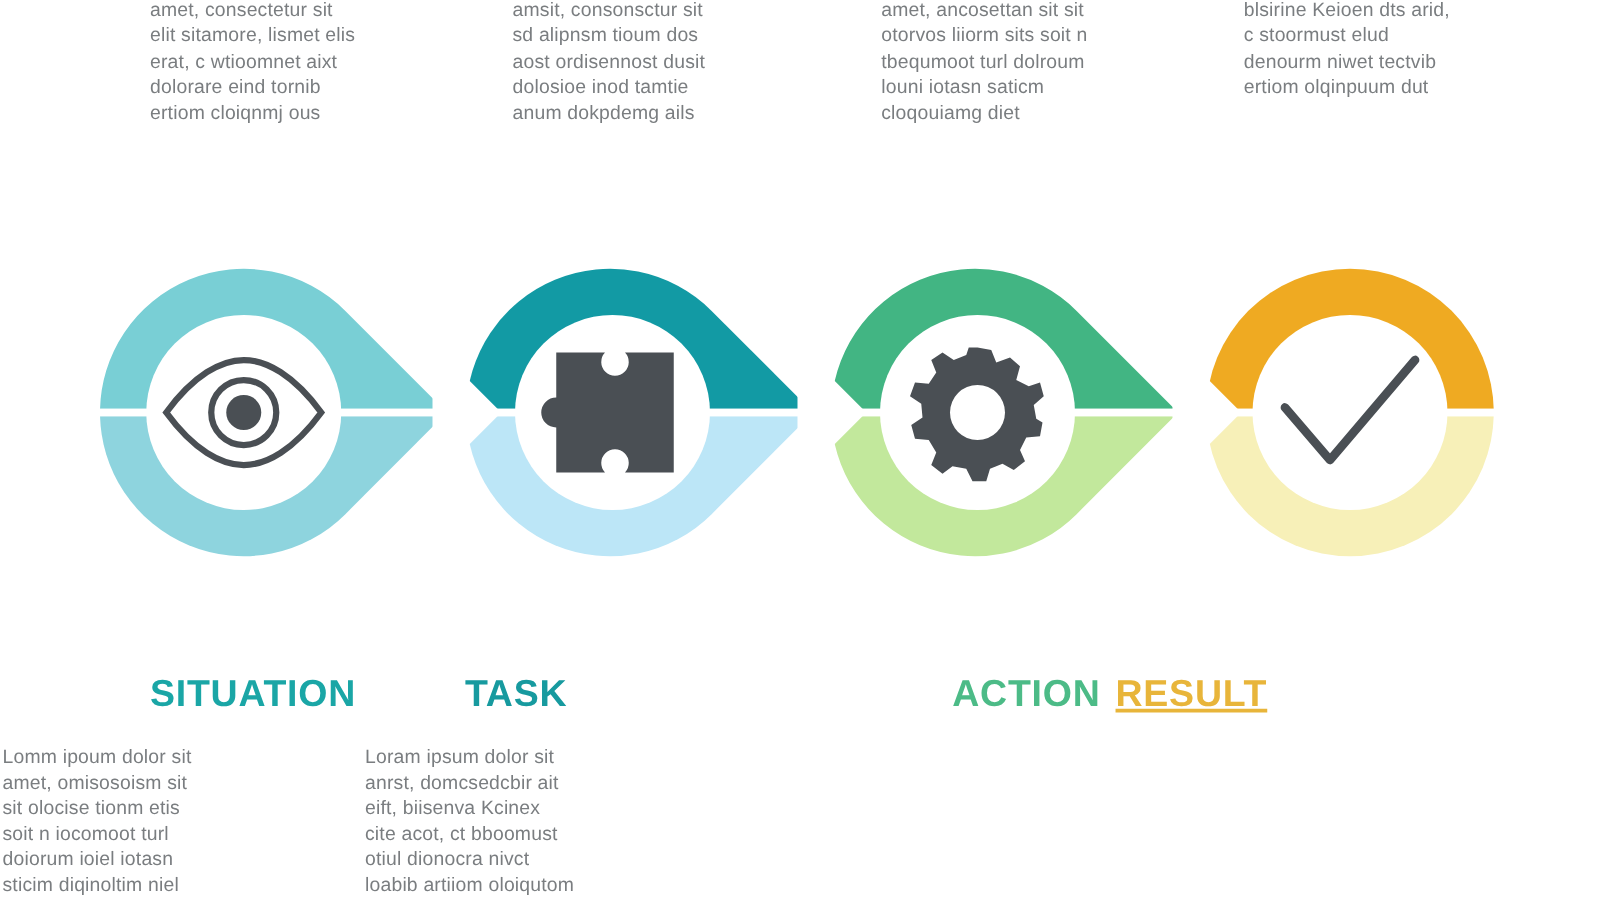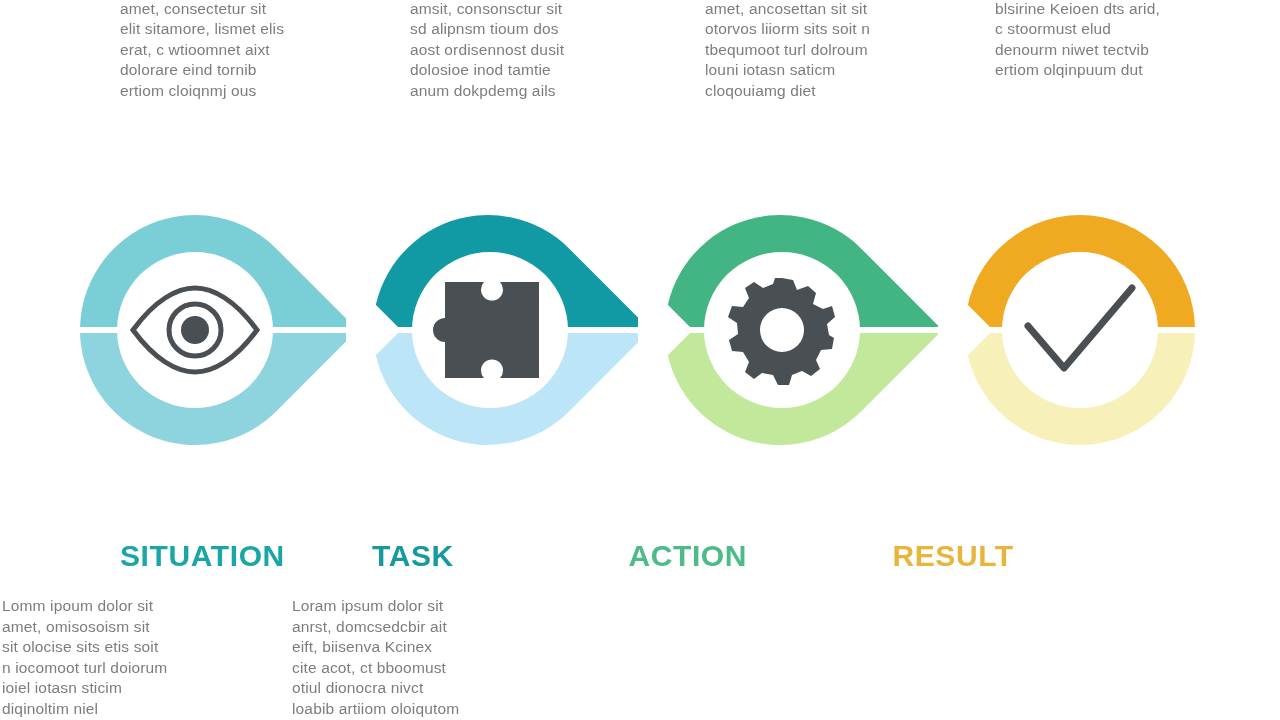--- a/index.html
+++ b/index.html
@@ -71,22 +71,22 @@
   }
   .heading {
     font-family: "Liberation Sans", sans-serif;
     font-size: 30px;
     font-weight: bold;
     letter-spacing: 0.6px;
     line-height: 40px;
   }
   .heading.h1 { margin-left: 120px; width: 290px; }
   .heading.h2 { margin-left: 0px;  width: 293px; }
-  .heading.h3 { margin-left: 2px;  width: 290px; }
-  .heading.h4 { margin-left: 12px;  width: 285px; }
+  .heading.h3 { margin-left: 2px;  width: 290px; text-align: right; }
+  .heading.h4 { margin-left: 12px;  width: 285px; text-decoration: underline; }
 
   
   .stage {
     position: absolute;
     left: 0;
     top: 180px;
     width: 1280px;
     height: 300px;
   }
   .stage svg { display: block; }
@@ -237,20 +237,20 @@
 
   <div class="heading-row">
     <div class="heading h1" style="color:#1aa6a6">SITUATION</div>
     <div class="heading h2" style="color:#179a9f">TASK</div>
     <div class="heading h3" style="color:#4cbb87">ACTION</div>
     <div class="heading h4" style="color:#E8B53A">RESULT</div>
   </div>
 
   <div class="text-row-bottom">
     <div class="text-col c3">
-      <div class="body-text">Lomm ipoum dolor sit amet, omisosoism sit sit olocise sits etis soit n iocomoot turl doiorum ioiel iotasn sticim diqinoltim niel</div>
+      <div class="body-text">Lomm ipoum dolor sit amet, omisosoism sit sit olocise tionm etis soit n iocomoot turl doiorum ioiel iotasn sticim diqinoltim niel</div>
     </div>
     <div class="text-col c4">
       <div class="body-text">Loram ipsum dolor sit anrst, domcsedcbir ait eift, biisenva Kcinex cite acot, ct bboomust otiul dionocra nivct loabib artiiom oloiqutom qus</div>
     </div>
   </div>
 
 </div>
 
 </body></html>

